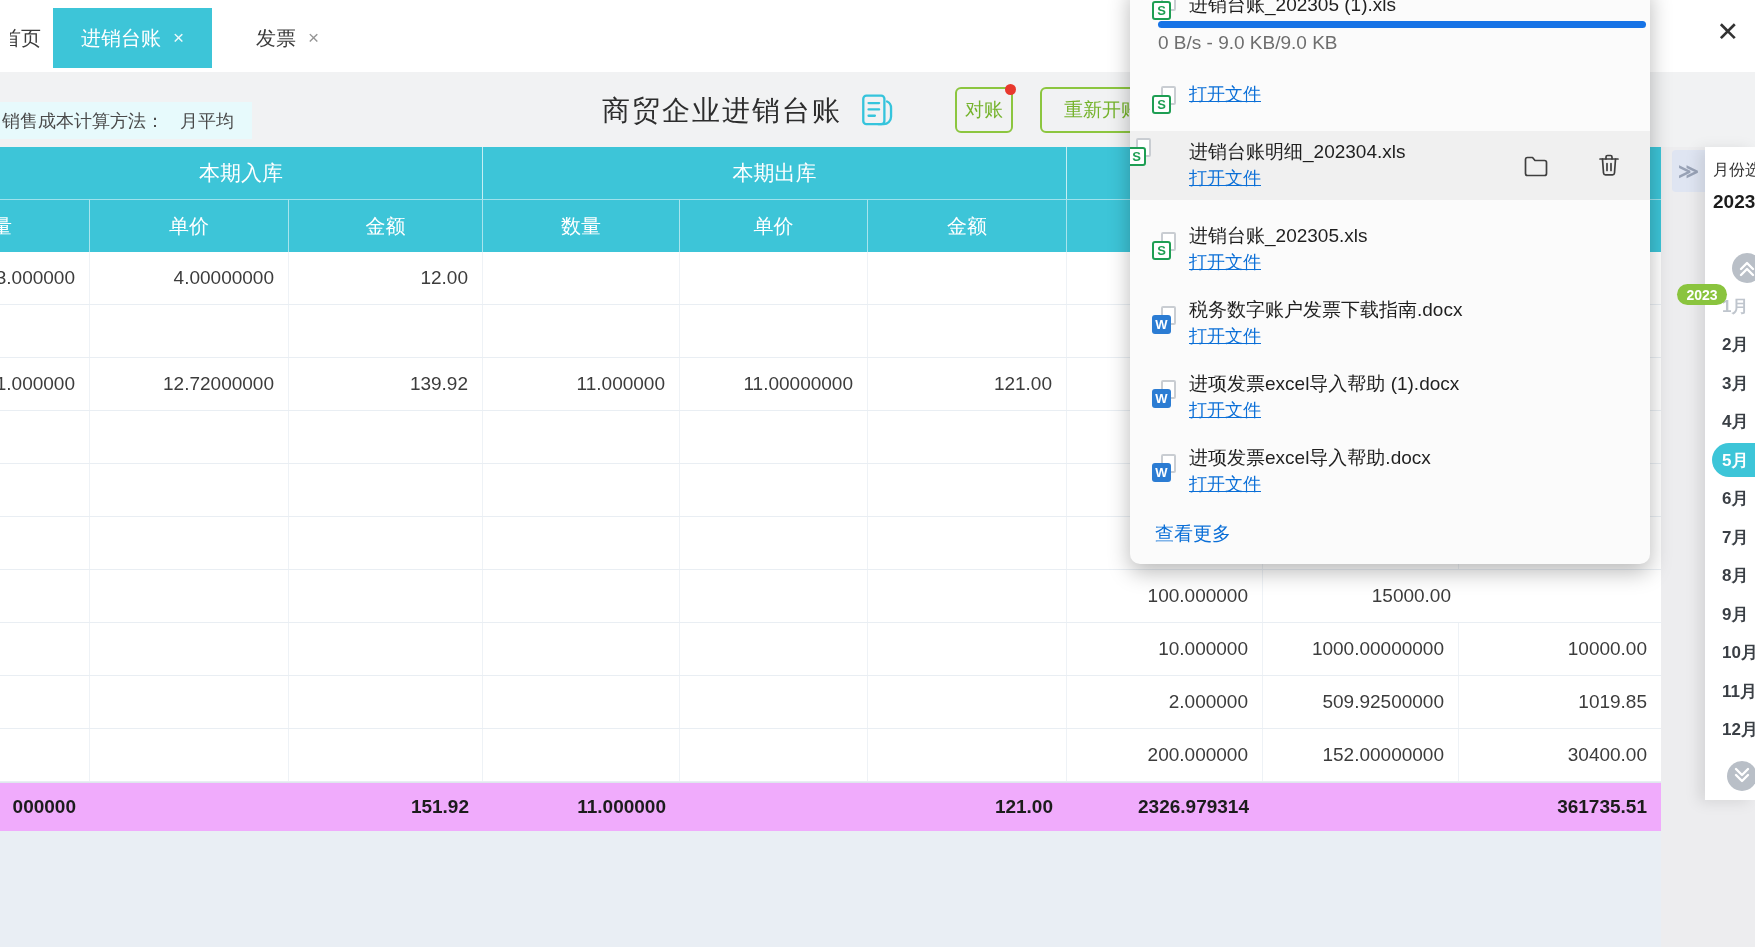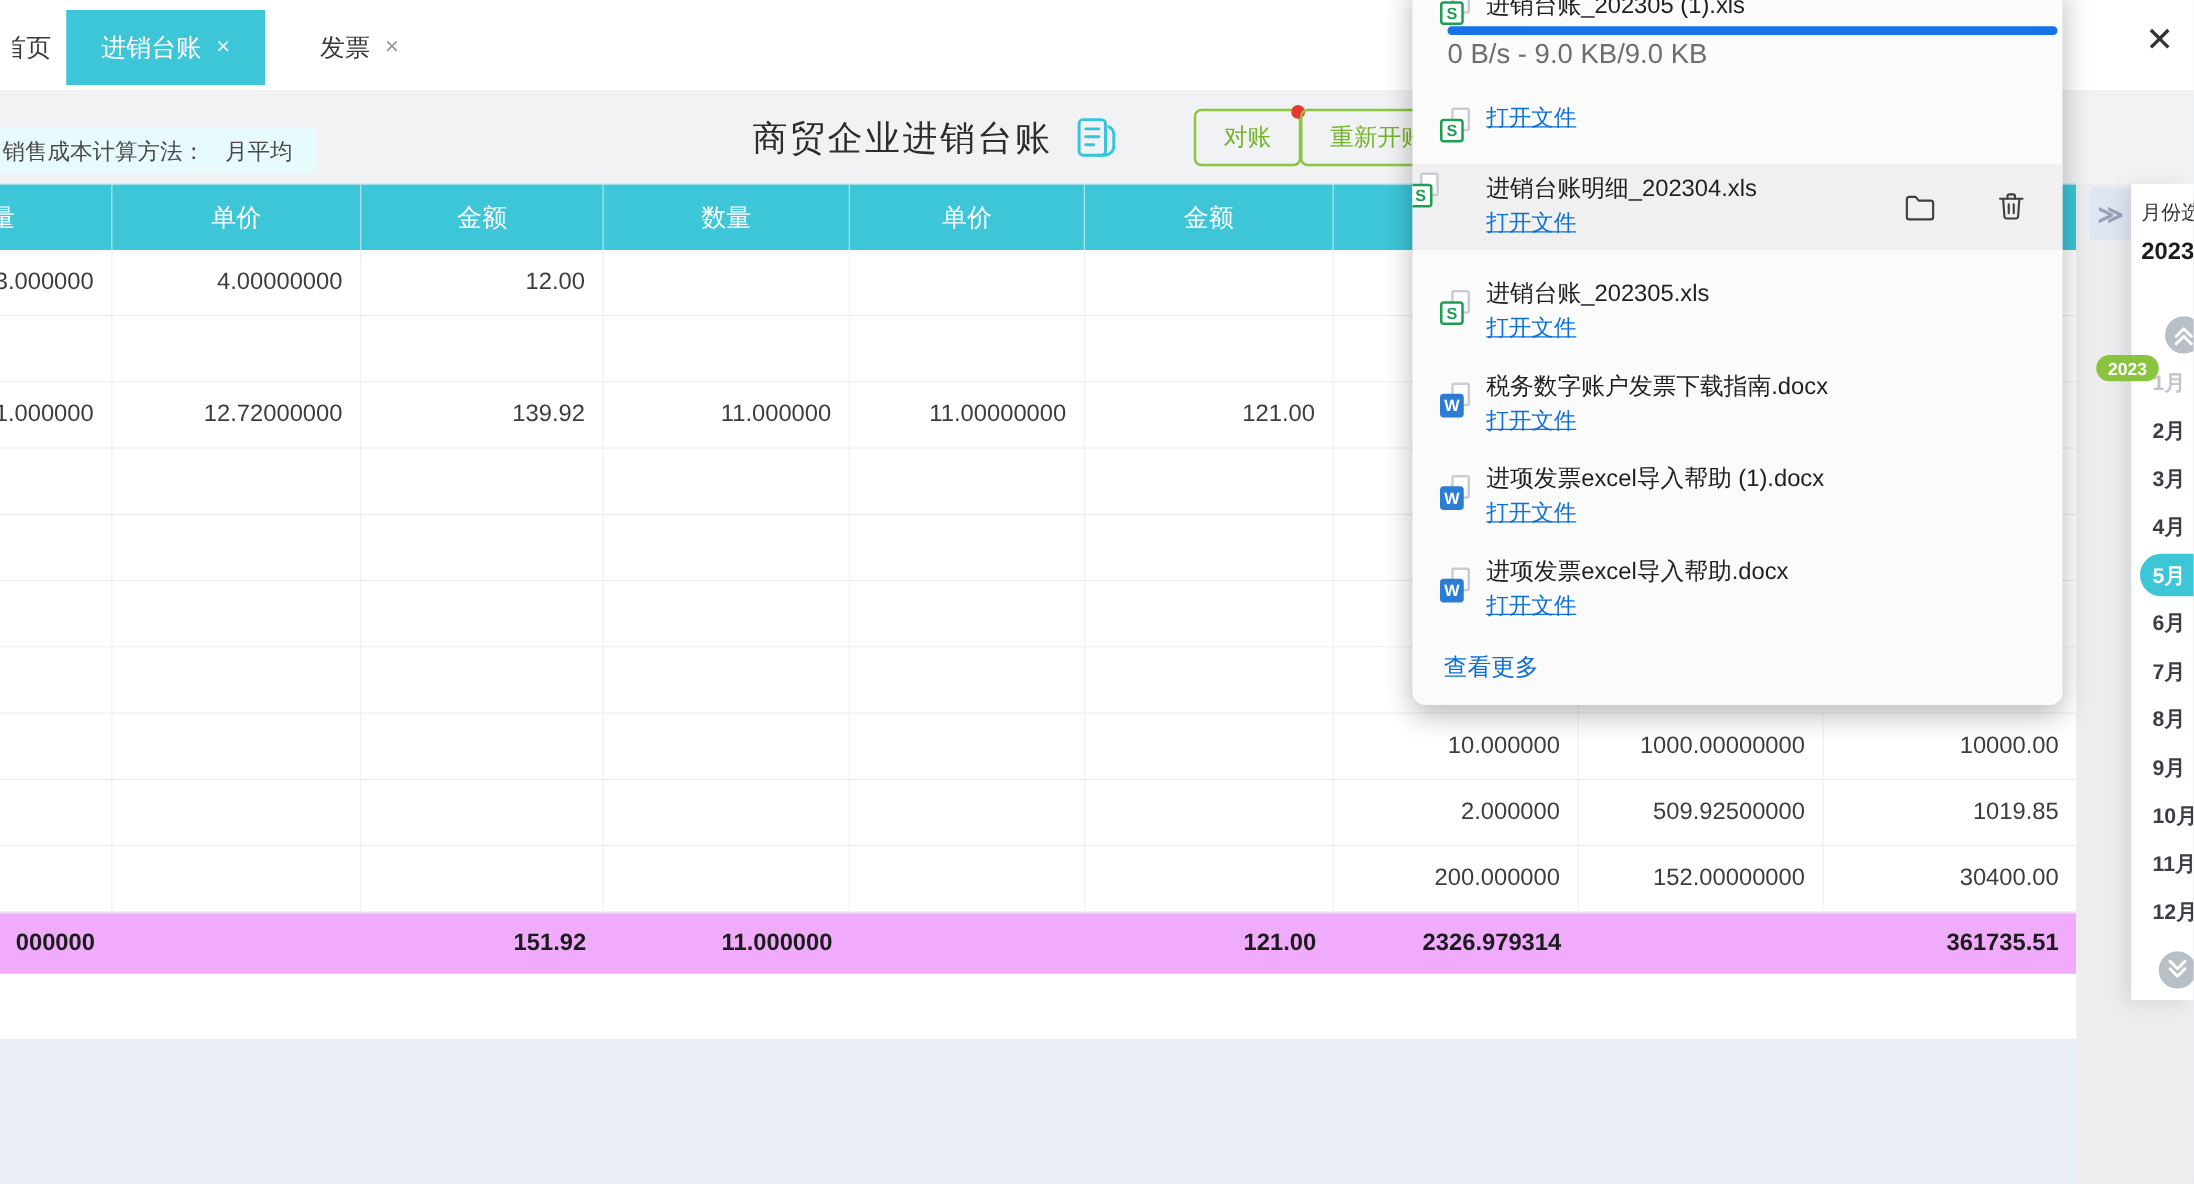--- a/index.html
+++ b/index.html
@@ -22,21 +22,21 @@
   .tr-white{ position:absolute; right:0; top:0; width:105px; height:72px; background:#fff; }
   .win-close{ position:absolute; right:16px; top:16px; font-size:27px; color:#333; }
 
   
   .band{ position:absolute; left:0; top:72px; width:1755px; height:75px; background:#f1f2f3; }
   .cost{ position:absolute; left:-10px; top:30px; height:37px; background:#e7fafc; display:flex;
          align-items:center; padding:0 18px 0 12px; font-size:18px; color:#4a4a4a; gap:16px; white-space:nowrap; }
   .pagetitle{ position:absolute; left:602px; top:20px; font-size:28px; color:#2d2d2d; letter-spacing:2px; white-space:nowrap;}
   .title-icon{ position:absolute; left:858px; top:20px; width:38px; height:38px; }
   .btn{ position:absolute; top:15px; height:46px; border:2px solid #8cc63f; border-radius:6px;
-        background:transparent; color:#75b32c; font-size:19px; padding:0 22px; }
+        background:transparent; color:#75b32c; font-size:19px; padding:0 8px; }
   .btn-reconcile{ left:955px; }
   .btn-reopen{ left:1040px; padding:0 22px; }
   .dot{ position:absolute; right:-5px; top:-5px; width:11px; height:11px; border-radius:50%; background:#e8382d; }
   .sliver{ position:absolute; left:1656px; top:100px; width:4px; height:16px; background:#484848; }
 
   
   .twrap{ position:absolute; left:0; top:147px; width:1661px; }
   .grow{ display:flex; height:52px; background:#3dc5d8; }
   .gcell{ display:flex; align-items:center; justify-content:center; color:#fff; font-size:21px;
           border-right:1px solid rgba(255,255,255,.7); }
@@ -83,21 +83,21 @@
   .dpanel{ position:absolute; left:1130px; top:-14px; width:520px; height:578px; background:#fbfbfb;
            border-radius:0 0 10px 10px; box-shadow:0 8px 22px rgba(0,0,0,.28); z-index:50;
            padding:8px 25px 0 25px; overflow:hidden; }
   .ditem{ position:relative; padding-left:34px; margin-bottom:25px; }
   .ditem .fileicon{ position:absolute; left:-3px; top:9px; }
   .ditem.first .fileicon{ top:0; }
   .dname{ font-size:19px; color:#1f1f1f; line-height:22px; white-space:nowrap; overflow:hidden; }
   .dlink{ display:inline-block; margin-top:3px; font-size:18px; color:#0b6fd7;
           text-decoration:underline; line-height:24px; }
   .dbar{ margin:5px 0 4px -31px; width:488px; height:7px; border-radius:4px; background:#1673e6; }
-  .dstatus{ margin-left:-31px; font-size:22px; color:#6e6e6e; line-height:22px; }
+  .dstatus{ margin-left:-31px; font-size:19px; color:#6e6e6e; line-height:22px; }
   .ditem.hl{ background:#f0f0f0; margin-left:-25px; margin-right:-25px; padding:10px 25px 10px 59px; }
   .rowicon{ position:absolute; top:50%; margin-top:-14px; }
   .ic-folder{ right:100px; }
   .ic-trash{ right:28px; }
   .dmore{ margin-top:12px; font-size:19px; color:#0b6fd7; }
 
   
   .fileicon{ width:22px; height:26px; position:relative; }
   .fileicon .page{ position:absolute; right:-2px; top:-2px; width:15px; height:19px;
                    border:2px solid #c9cdd2; border-radius:2px; background:#fff; }
@@ -146,20 +146,25 @@
       <span>重新开账</span>
     </button>
     <div class="sliver"></div>
   </div>
 
   <div class="tr-white">
     <div class="win-close">✕</div>
   </div>
 
   <div class="twrap">
+      <div class="grow">
+        <div class="gcell" style="width: 483px;">本期入库</div>
+        <div class="gcell" style="width: 584px;">本期出库</div>
+        <div class="gcell" style="width: 594px;"></div>
+      </div>
       <div class="srow">
         <div class="scell first" style="width: 90px;">
           <span>数量</span>
         </div>
         <div class="scell" style="width: 199px;">
           <span>单价</span>
         </div>
         <div class="scell" style="width: 194px;">
           <span>金额</span>
         </div>

